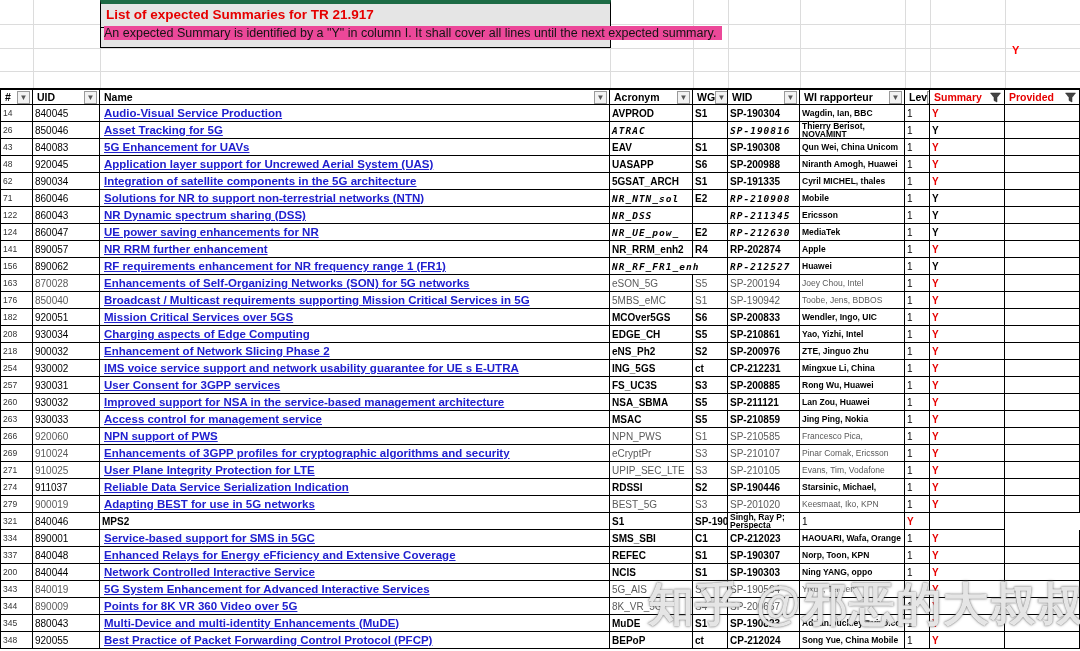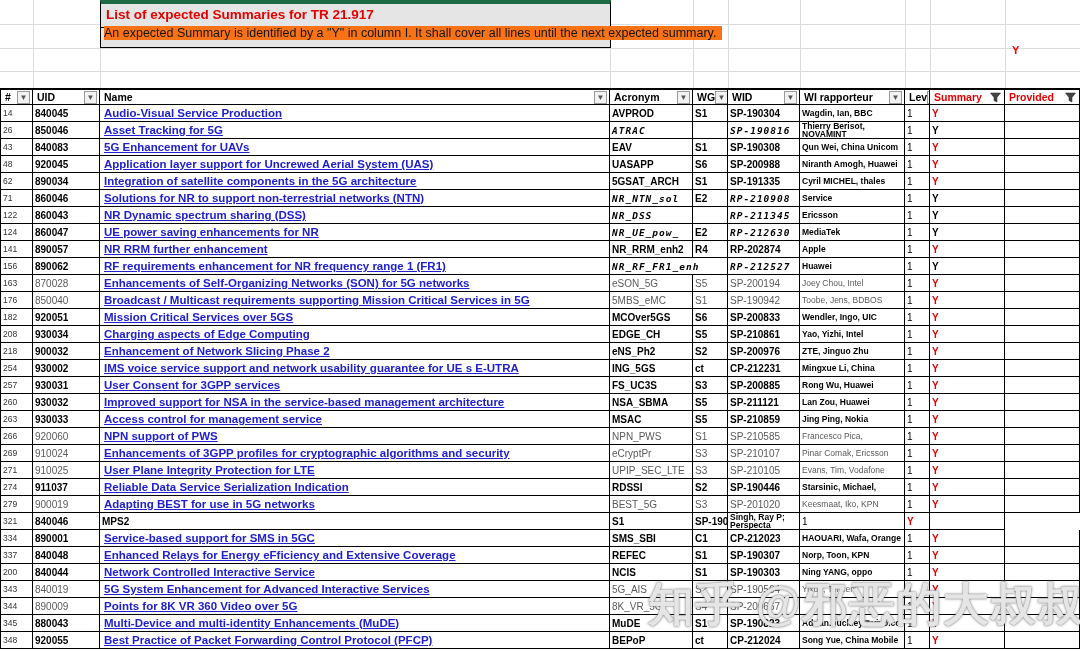--- a/index.html
+++ b/index.html
@@ -16,21 +16,21 @@
     position:absolute;left:100px;top:0;width:511px;height:48px;
     box-sizing:border-box;border:1px solid #000;border-top:4px solid #1d6b45;
     background:#e5e5e5;z-index:5;
   }
   .title-text{
     height:20px;border-bottom:1px solid #000;
     font-size:13.5px;font-weight:bold;color:#e60000;
     padding:3px 0 0 5px;white-space:nowrap;
   }
   .subtitle-text{
-    position:absolute;left:104px;top:26px;z-index:6;background:#f97316;
+    position:absolute;left:104px;top:26px;z-index:6;background:#ec4899;
     font-size:12.5px;color:#141414;white-space:nowrap;padding-right:6px;
   }
   .y-float{
     position:absolute;left:1012px;top:44px;z-index:4;
     color:#f00;font-size:11px;font-weight:bold;
   }
 
   
   .table{position:absolute;left:0;top:88px;width:1080px;z-index:3}
   .row{display:flex;height:17px;box-sizing:border-box}
@@ -61,21 +61,21 @@
   .header .cell.red{color:#e60000}
   .dd-box{
     flex:none;width:13px;height:13px;box-sizing:border-box;
     border:1px solid #9a9a9a;background:#f2f2f2;color:#555;
     font-size:8px;line-height:11px;text-align:center;
   }
   .funnel{flex:none;width:13px;height:13px}
 
   
   .c-num{font-size:8.5px;color:#333}
-  .c-uid{font-weight:bold}
+  .c-uid{font-weight:normal}
   .c-name{
     color:#2020cf;font-weight:bold;text-decoration:underline;
     font-size:11.5px;padding-left:4px;text-align:right;
   }
   .c-acr,.c-wg,.c-wid,.c-rap{font-weight:bold}
   .c-rap{font-size:8.5px;white-space:normal;line-height:8px}
   .c-sum{color:#e60000;font-weight:bold}
 
   .style-muted .c-uid,.style-muted .c-acr,.style-muted .c-wg,
   .style-muted .c-wid,.style-muted .c-rap{font-weight:normal;color:#5a5a5a}
@@ -236,21 +236,21 @@
     <div class="cell c-sum">Y</div>
     <div class="cell c-prov"></div>
   </div>
       <div class="row style-mono">
     <div class="cell c-num">71</div>
     <div class="cell c-uid">860046</div>
     <div class="cell c-name">Solutions for NR to support non-terrestrial networks (NTN)</div>
     <div class="cell c-acr">NR_NTN_sol</div>
     <div class="cell c-wg">E2</div>
     <div class="cell c-wid">RP-210908</div>
-    <div class="cell c-rap">Service</div>
+    <div class="cell c-rap">Mobile</div>
     <div class="cell c-lev">1</div>
     <div class="cell c-sum">Y</div>
     <div class="cell c-prov"></div>
   </div>
       <div class="row style-mono">
     <div class="cell c-num">122</div>
     <div class="cell c-uid">860043</div>
     <div class="cell c-name">NR Dynamic spectrum sharing (DSS)</div>
     <div class="cell c-acr">NR_DSS</div>
     <div class="cell c-wg"></div>

